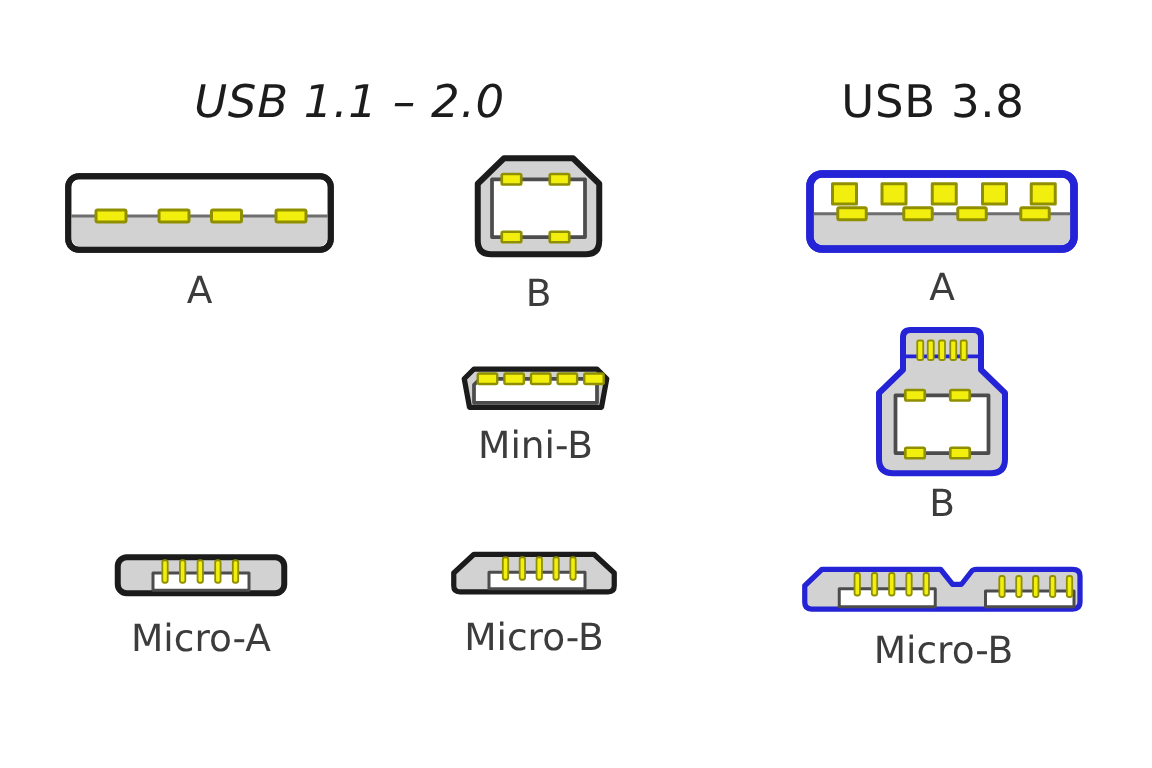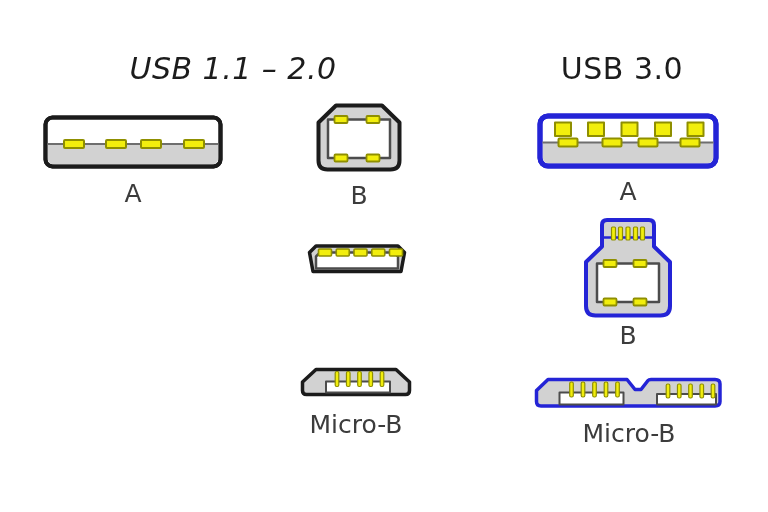--- a/index.html
+++ b/index.html
@@ -48,21 +48,21 @@
   .inner{fill:var(--white);stroke:var(--inner-stroke);}
   .pin{fill:var(--pin-yellow);stroke:var(--pin-edge);}
   .divider{stroke:var(--divider-gray);}
 </style>
 </head>
 <body>
 
 <div class="stage">
 
   <div class="section-title" id="t-usb2">USB 1.1 – 2.0</div>
-  <div class="section-title" id="t-usb3">USB 3.0</div>
+  <div class="section-title" id="t-usb3">USB 3.8</div>
 
   <figure class="connector" id="c-usb2-a">
     <svg width="180" height="54" viewBox="0 0 180 54">
       <g stroke-linejoin="round">
         <rect x="2.5" y="2.5" width="175" height="49" rx="7" class="f-white olk" stroke-width="4"></rect>
         <path d="M 4.5,29 H 175.5 V 42 Q 175.5,49.5 168,49.5 H 12 Q 4.5,49.5 4.5,42 Z" class="f-body" stroke="none"></path>
         <rect x="2.5" y="2.5" width="175" height="49" rx="7" fill="none" class="olk" stroke-width="4"></rect>
         <line x1="4.5" y1="29" x2="175.5" y2="29" class="divider" stroke-width="2"></line>
         <rect x="21" y="25" width="20" height="8" rx="1" class="pin" stroke-width="2"></rect>
         <rect x="63" y="25" width="20" height="8" rx="1" class="pin" stroke-width="2"></rect>
@@ -93,22 +93,37 @@
       <g stroke-linejoin="round">
         <path d="M 9,2 H 91 L 97.5,8.5 L 94,27.5 H 6 L 2.5,8.5 Z" class="f-body olk" stroke-width="3.5"></path>
         <path d="M 13,8.5 H 87 L 91,12.5 V 24.5 H 9 V 12.5 Z" class="inner" stroke-width="2.5"></path>
         <rect x="11.5" y="5" width="13" height="7" rx="1" class="pin" stroke-width="1.6"></rect>
         <rect x="29.25" y="5" width="13" height="7" rx="1" class="pin" stroke-width="1.6"></rect>
         <rect x="47" y="5" width="13" height="7" rx="1" class="pin" stroke-width="1.6"></rect>
         <rect x="64.75" y="5" width="13" height="7" rx="1" class="pin" stroke-width="1.6"></rect>
         <rect x="82.5" y="5" width="13" height="7" rx="1" class="pin" stroke-width="1.6"></rect>
       </g>
     </svg>
-  </figure>
-
+    <figcaption class="conn-label">Mini-B</figcaption>
+  </figure>
+
+  <figure class="connector" id="c-usb2-micro-a">
+    <svg width="116" height="29" viewBox="0 0 116 29">
+      <g stroke-linejoin="round">
+        <rect x="2.5" y="2.5" width="111" height="24" rx="6" class="f-body olk" stroke-width="4"></rect>
+        <rect x="26" y="13" width="64" height="11.5" class="inner" stroke-width="2"></rect>
+        <rect x="32.2" y="4.5" width="3.6" height="15" rx="1.5" class="pin" stroke-width="1.2"></rect>
+        <rect x="43.95" y="4.5" width="3.6" height="15" rx="1.5" class="pin" stroke-width="1.2"></rect>
+        <rect x="55.7" y="4.5" width="3.6" height="15" rx="1.5" class="pin" stroke-width="1.2"></rect>
+        <rect x="67.45" y="4.5" width="3.6" height="15" rx="1.5" class="pin" stroke-width="1.2"></rect>
+        <rect x="79.2" y="4.5" width="3.6" height="15" rx="1.5" class="pin" stroke-width="1.2"></rect>
+      </g>
+    </svg>
+    <figcaption class="conn-label">Micro-A</figcaption>
+  </figure>
 
   <figure class="connector" id="c-usb2-micro-b">
     <svg width="112" height="30" viewBox="0 0 112 30">
       <g stroke-linejoin="round">
         <path d="M 16,2.5 H 96 L 109.5,15 V 23.5 Q 109.5,27.5 105.5,27.5 H 6.5 Q 2.5,27.5 2.5,23.5 V 15 Z" class="f-body olk" stroke-width="3.5"></path>
         <rect x="26" y="14.5" width="64" height="11" class="inner" stroke-width="2"></rect>
         <rect x="35.2" y="4.5" width="3.6" height="15" rx="1.5" class="pin" stroke-width="1.2"></rect>
         <rect x="46.45" y="4.5" width="3.6" height="15" rx="1.5" class="pin" stroke-width="1.2"></rect>
         <rect x="57.7" y="4.5" width="3.6" height="15" rx="1.5" class="pin" stroke-width="1.2"></rect>
         <rect x="68.95" y="4.5" width="3.6" height="15" rx="1.5" class="pin" stroke-width="1.2"></rect>

